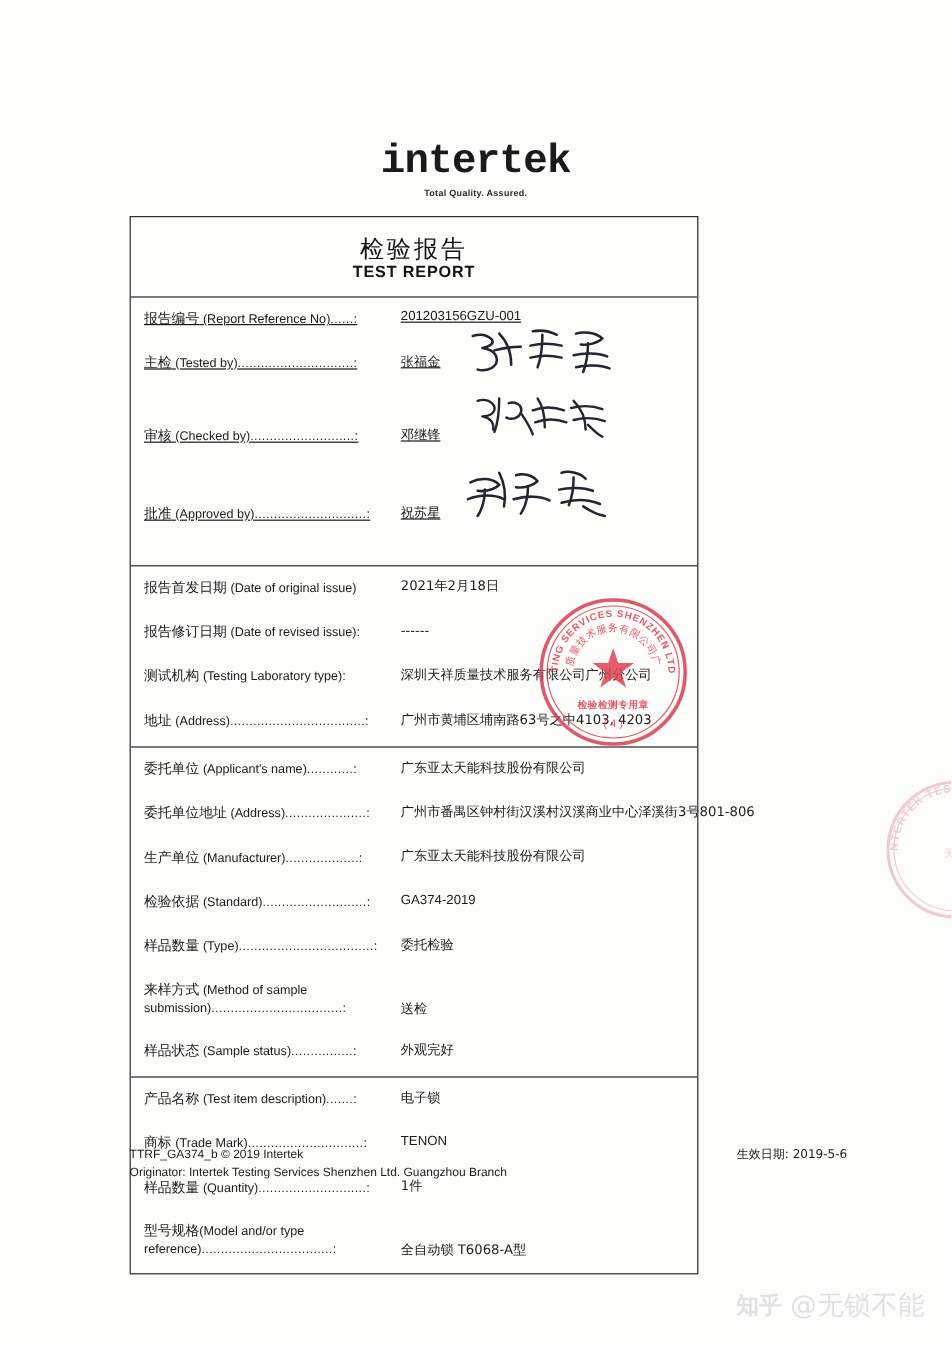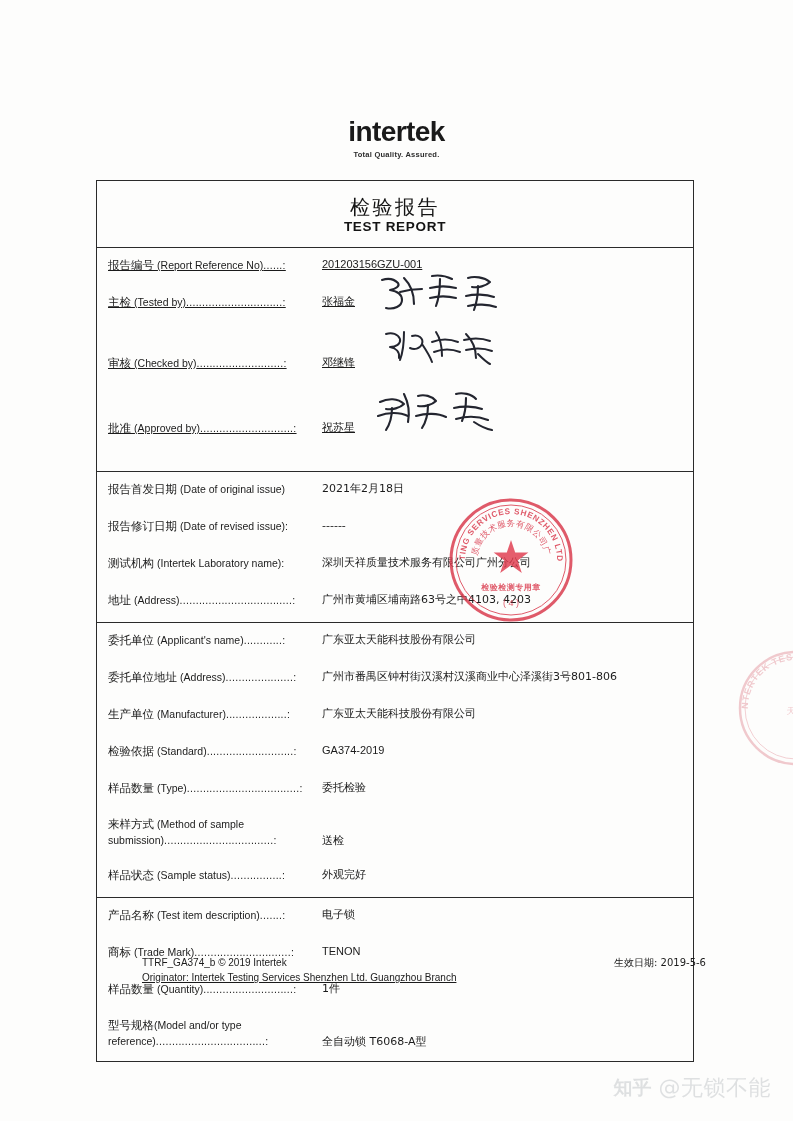--- a/index.html
+++ b/index.html
@@ -25,41 +25,41 @@
   }
 
   
   .logo-block {
     position: absolute;
     left: 0; right: 0;
     top: 118px;
     text-align: center;
   }
   .logo-word {
-    font-family: Liberation Sans, sans-serif;
-    font-size: 28px;
+    font-family: Liberation Mono, monospace;
+    font-size: 34px;
     font-weight: 700;
     letter-spacing: -0.6px;
     color: #1a1a1a;
     line-height: 1;
   }
   .logo-tag {
     margin-top: 4px;
     font-size: 7.5px;
     font-weight: 700;
     letter-spacing: 0.25px;
     color: #2b2b2b;
   }
 
   
   .frame {
     position: absolute;
-    left: 96px;
+    left: 108px;
     top: 180px;
-    width: 598px;
+    width: 474px;
     border: 1px solid #2a2a2a;
     box-sizing: border-box;
     background: transparent;
   }
   .sec {
     border-bottom: 1px solid #2a2a2a;
   }
   .sec.last { border-bottom: none; }
 
   
@@ -160,23 +160,22 @@
     top: 955px;
     width: 598px;
     display: flex;
     justify-content: space-between;
     align-items: flex-start;
   }
   .footer-left {
     font-size: 10px;
     line-height: 1.5;
     color: #1b1b1b;
-    margin-left: 34px;
-  }
-  .footer-left .l2 { white-space: nowrap; text-decoration: underline; }
+  }
+  .footer-left .l2 { white-space: nowrap; }
   .footer-right {
     font-size: 10px;
     line-height: 1.5;
     color: #1b1b1b;
     font-family: "DejaVu Sans", sans-serif;
     white-space: nowrap;
     padding-top: 0px;
   }
 
   
@@ -325,21 +324,21 @@
       <div class="row">
         <div class="lbl">
           <span class="cn">报告修订日期</span>
           <span class="en">(Date of revised issue):</span>
         </div>
         <div class="val">------</div>
       </div>
       <div class="row">
         <div class="lbl">
           <span class="cn">测试机构</span>
-          <span class="en">(Intertek Laboratory name):</span>
+          <span class="en">(Testing Laboratory type):</span>
         </div>
         <div class="val">深圳天祥质量技术服务有限公司广州分公司</div>
       </div>
       <div class="row">
         <div class="lbl">
           <span class="cn">地址</span>
           <span class="en">(Address)</span><span class="dots">...................................:</span>
         </div>
         <div class="val">广州市黄埔区埔南路63号之中4103, 4203</div>
       </div>

